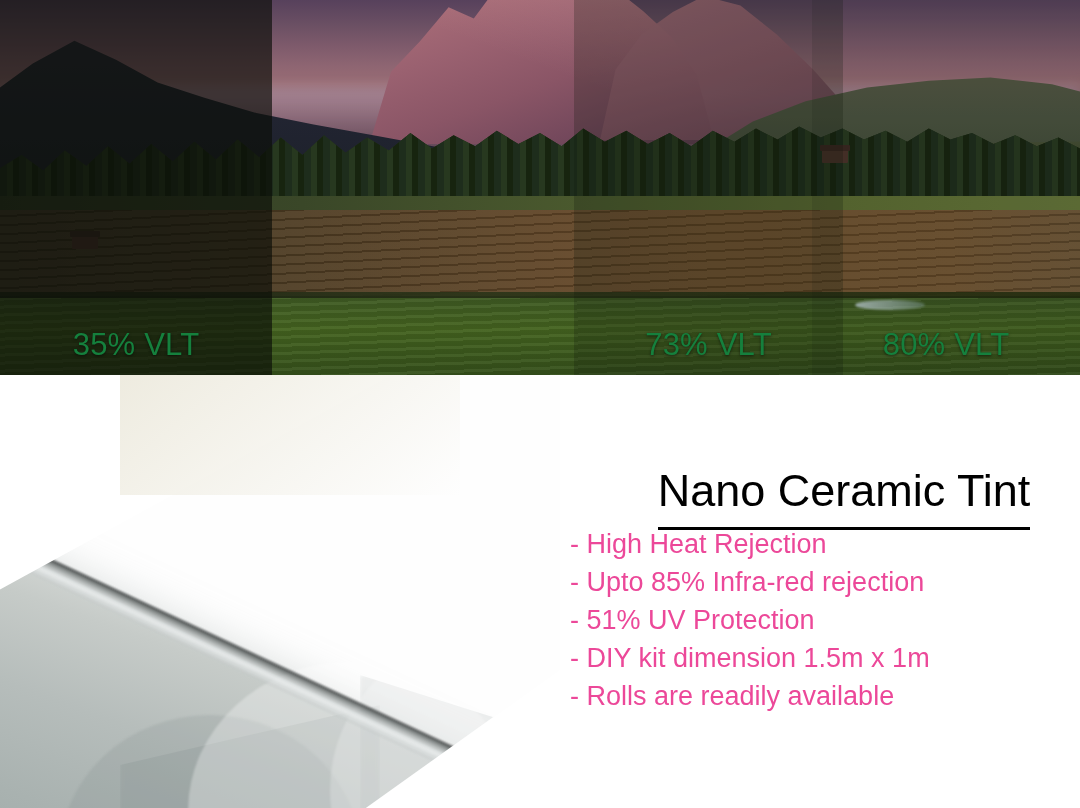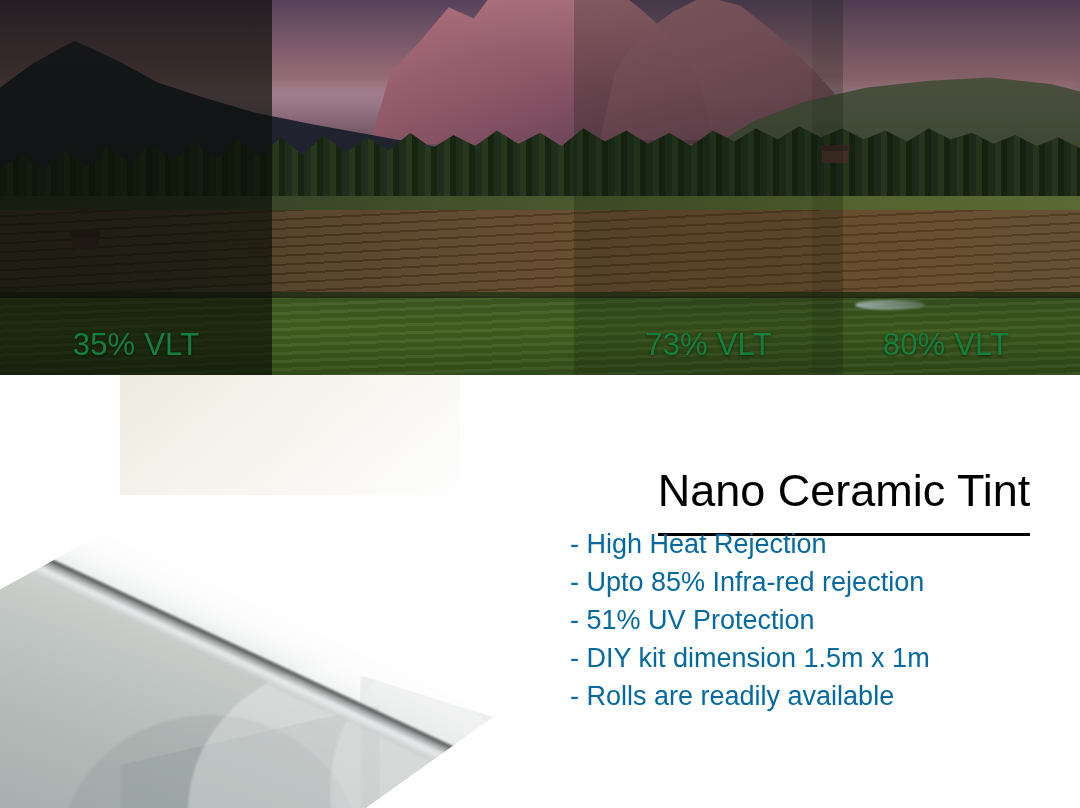--- a/index.html
+++ b/index.html
@@ -237,28 +237,28 @@
   .copy { position:absolute; left:560px; top:0; width:520px; height:433px; }
   .title {
     position:absolute; left:48px; top:90px; width:472px;
     text-align:center;
     font-size:45px; color:#000; white-space:nowrap;
     font-family:"Liberation Sans", sans-serif;
   }
   .title .t-inner {
     display:inline-block;
     border-bottom:3px solid #000;
-    padding-bottom:16px;
+    padding-bottom:10px;
   }
   .bullets {
     position:absolute; left:10px; top:156px; width:510px;
     list-style:none;
   }
   .bullets li {
-    font-size:27px; color:#0369a1; line-height:1; margin-bottom:11px;
+    font-size:27px; color:#ec4899; line-height:1; margin-bottom:11px;
     white-space:nowrap; font-family:"Liberation Sans", sans-serif;
   }
 </style>
 </head>
 <body>
 
 <div id="page">
 
   <div class="vlt-photo">
 

